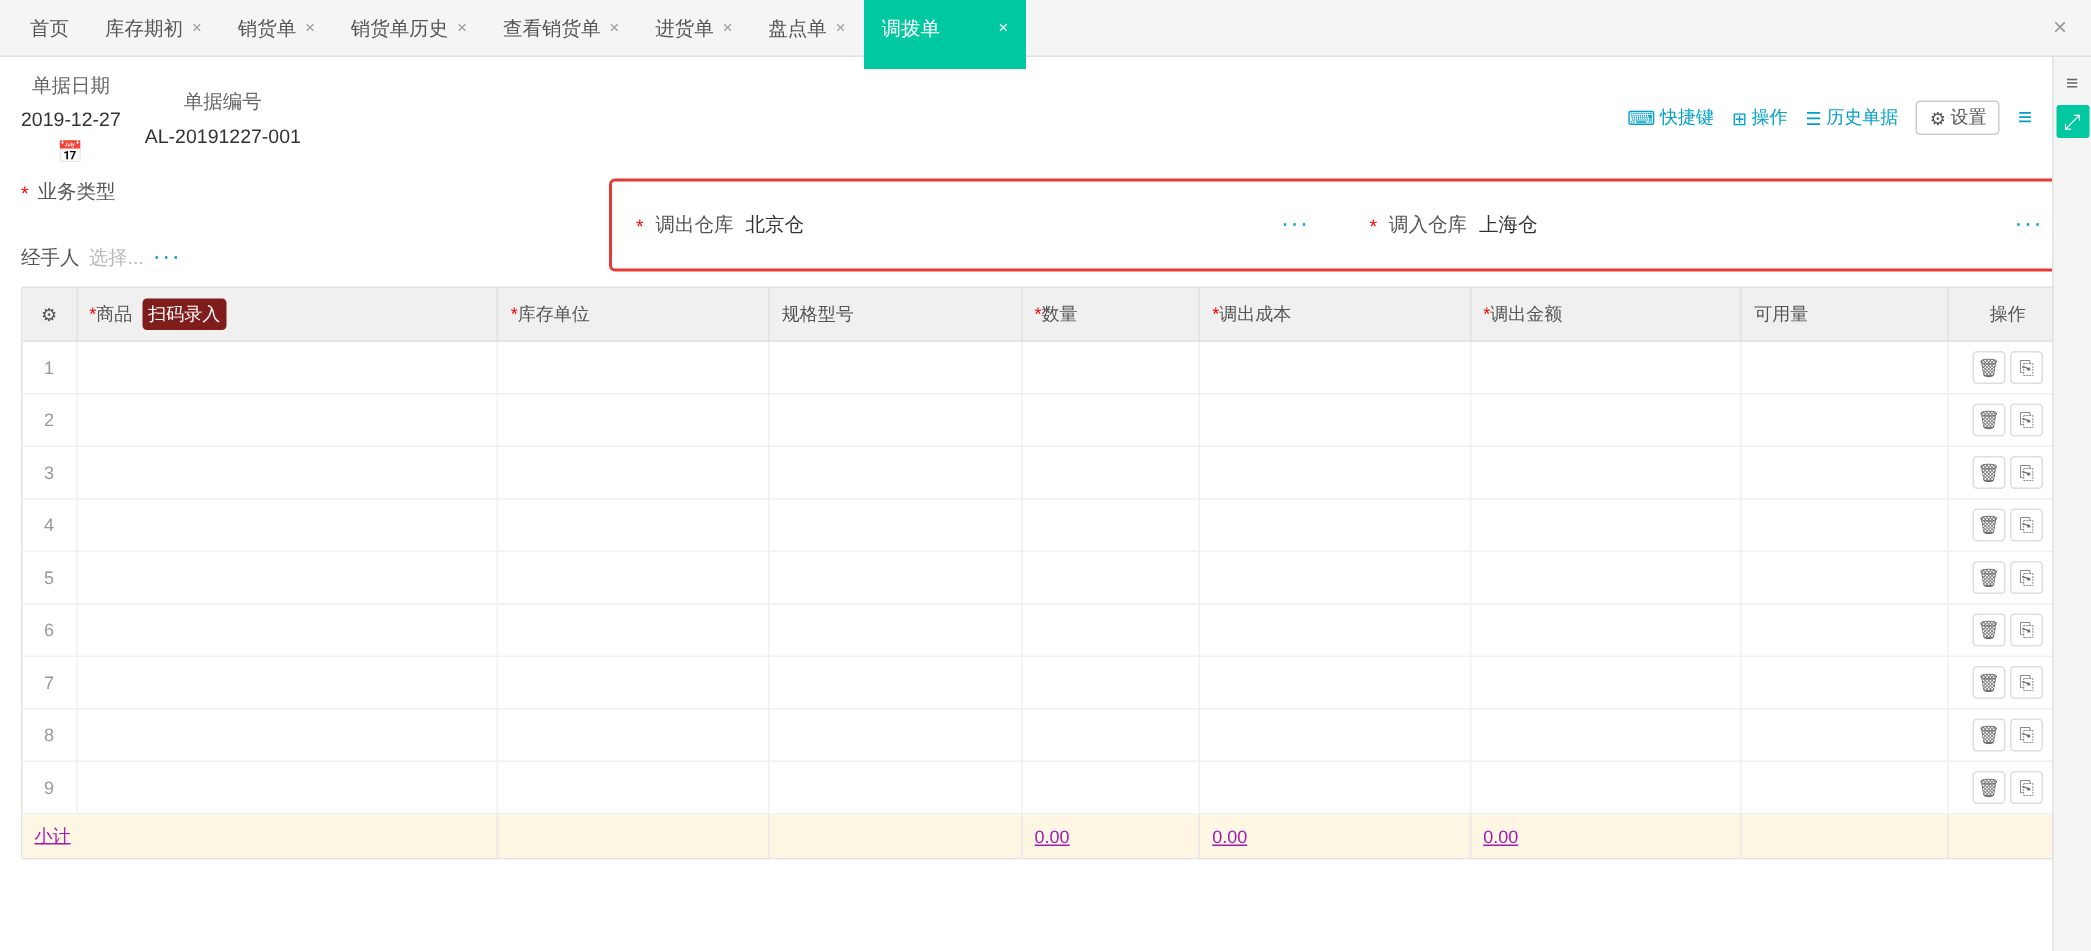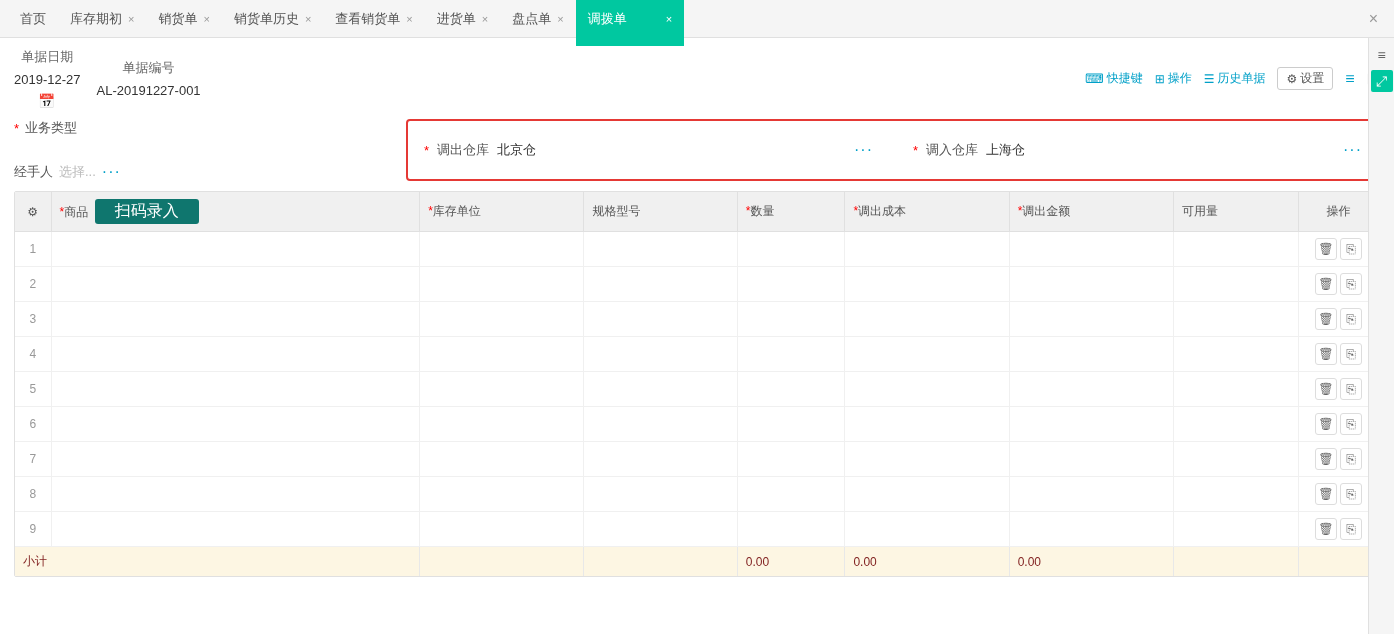--- a/index.html
+++ b/index.html
@@ -204,30 +204,31 @@
       color: #999;
       width: 36px;
     }
     tfoot tr {
       background: #fdf6e3;
     }
     tfoot td {
       padding: 6px 8px;
       border-right: 1px solid #e8e8e8;
       font-size: 12px;
-      color: #7f1d1d;
+      color: #a21caf;
+      text-decoration: underline;
     }
 
     .scan-btn {
-      background: #0f766e;
+      background: #7f1d1d;
       color: #fff;
       border: none;
       border-radius: 3px;
-      padding: 2px 20px;
-      font-size: 16px;
+      padding: 2px 4px;
+      font-size: 12px;
       cursor: pointer;
       white-space: nowrap;
     }
 
     .th-gear {
       width: 32px;
       text-align: center;
     }
     .th-ops {
       width: 80px;

